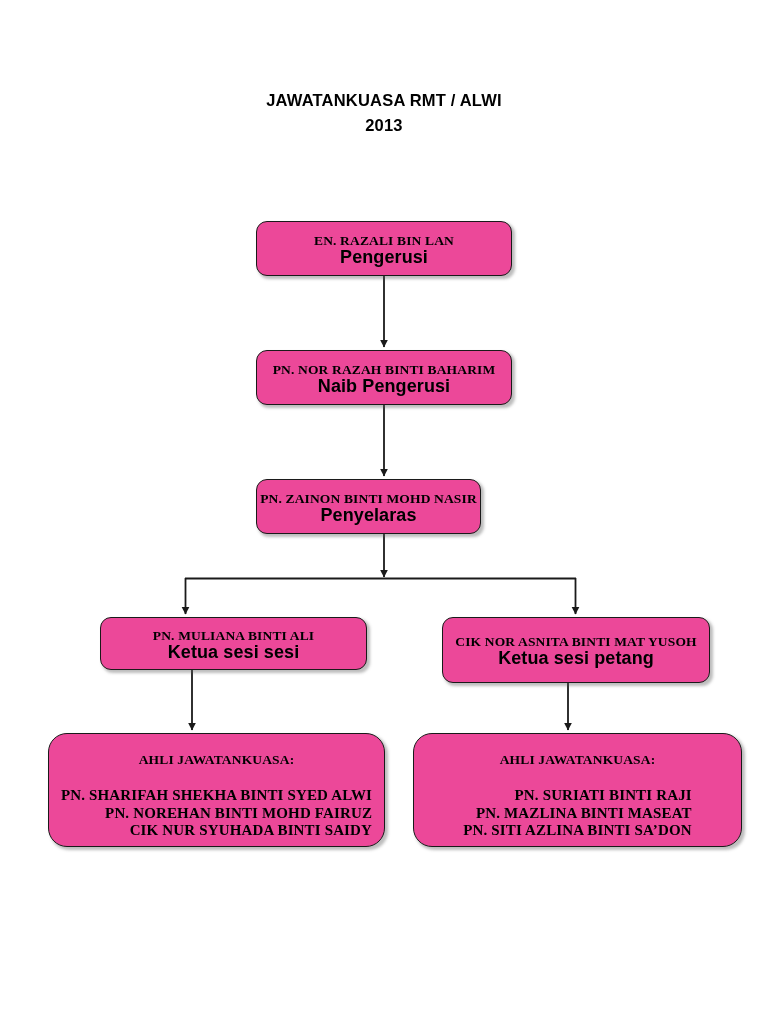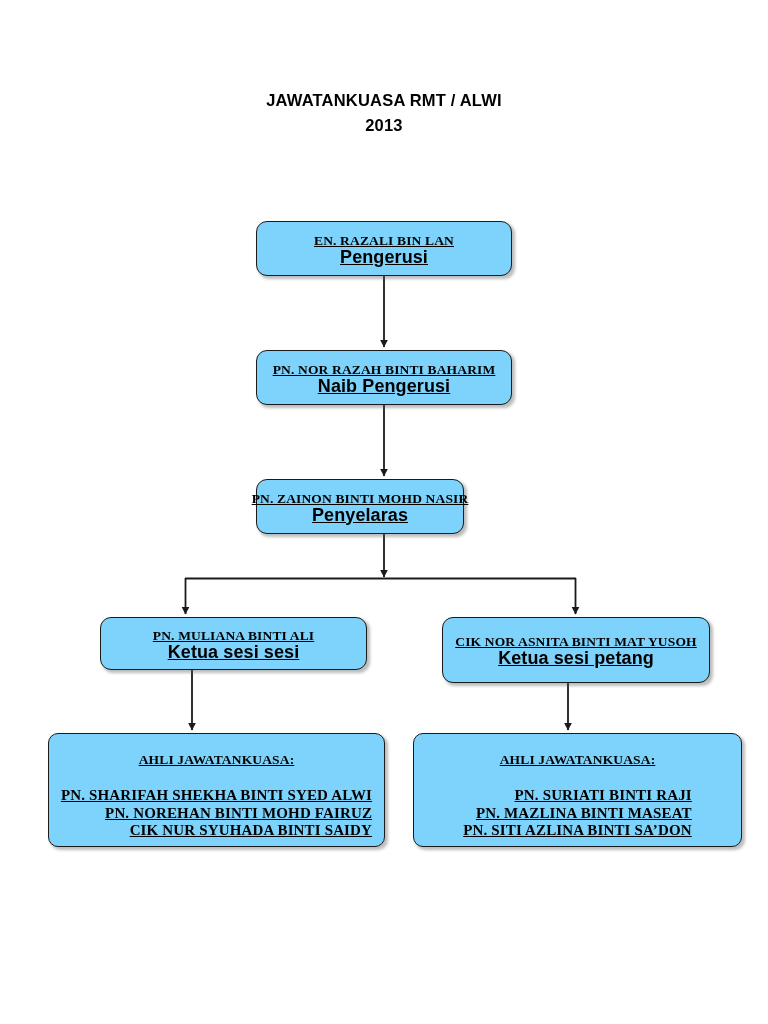--- a/index.html
+++ b/index.html
@@ -42,57 +42,56 @@
     left: 0;
     top: 0;
     width: 768px;
     height: 1024px;
   }
 
   
   .node {
     position: absolute;
     box-sizing: border-box;
-    background: #7dd3fc;
+    background: #ec4899;
     border: 1.4px solid #1a1a1a;
     border-radius: 11px;
     box-shadow: 2.5px 2.5px 3px rgba(90, 90, 90, 0.40);
     display: flex;
     flex-direction: column;
     align-items: center;
     justify-content: center;
     z-index: 2;
-    text-decoration: underline;
   }
   .node-primary {
     font-size: 13.5px;
     font-weight: bold;
     letter-spacing: 0.15px;
     white-space: pre;
     line-height: 17px;
   }
   .node-secondary {
     font-family: "Liberation Sans", "DejaVu Sans", sans-serif;
     font-size: 18px;
     font-weight: bold;
     letter-spacing: 0.1px;
     white-space: pre;
     line-height: 17px;
   }
 
   
   #node-chairman      { left: 256px; top: 221px; width: 256px; height: 55px; }
   #node-vice-chairman { left: 256px; top: 350px; width: 256px; height: 55px; }
-  #node-coordinator   { left: 256px; top: 479px; width: 208px; height: 55px; }
+  #node-coordinator   { left: 256px; top: 479px; width: 225px; height: 55px; }
 
   #node-morning-head  { left: 60px;  top: 617px; width: 267px; height: 53px; margin-left: 40px; }
   #node-evening-head  { left: 442px; top: 617px; width: 268px; height: 66px; }
 
   .node-list {
-    border-radius: 10px;
+    border-radius: 19px;
     padding: 10px 8px 12px 8px;
     justify-content: flex-start;
   }
   #node-morning-members { left: 48px;  top: 733px; width: 337px; height: 114px; }
   #node-evening-members { left: 413px; top: 733px; width: 329px; height: 114px; }
 
   .list-heading {
     font-size: 13.5px;
     font-weight: bold;
     letter-spacing: 0.15px;

